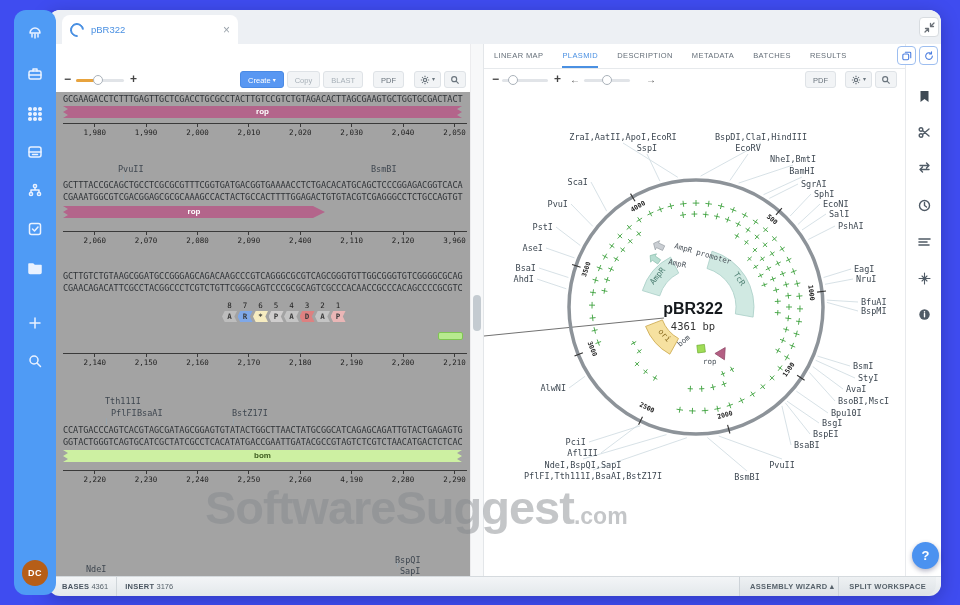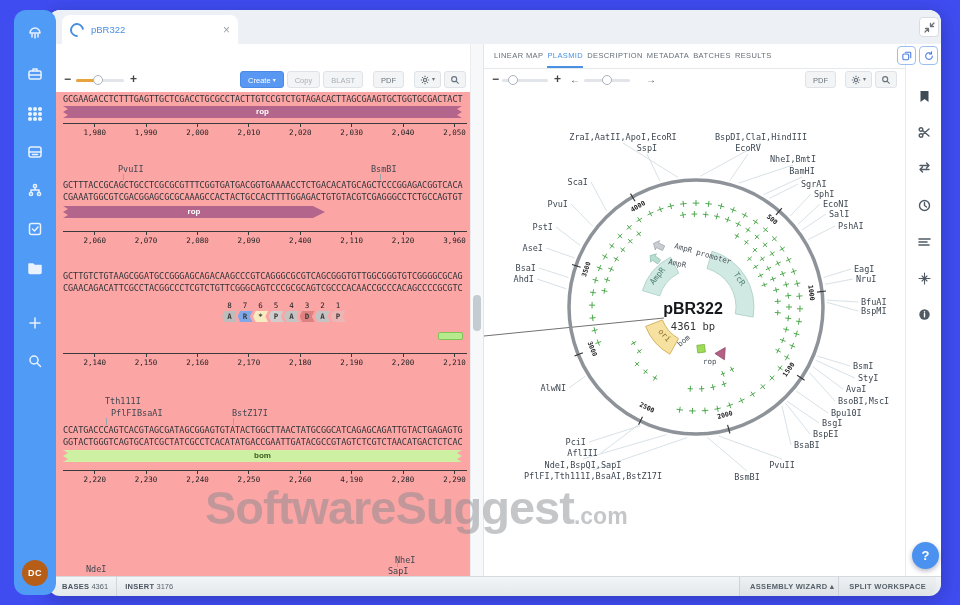--- a/index.html
+++ b/index.html
@@ -37,21 +37,21 @@
   .slider-thumb{position:absolute;top:-4px;width:10px;height:10px;background:#fff;border:1.5px solid #aab2ba;
                 border-radius:50%;box-sizing:border-box;cursor:pointer;}
   .tb-right{position:absolute;right:4px;top:3px;display:flex;gap:3px;align-items:center;}
   .btn{height:17px;line-height:17px;font-size:7.5px;border-radius:3px;padding:0 7px;cursor:pointer;
        background:#f2f4f6;color:#6a747d;border:1px solid #dfe3e7;box-sizing:border-box;}
   .btn.primary{background:#5897f2;border-color:#4a8ae4;color:#fff;}
   .btn.muted{color:#a7b0b8;}
   .btn.icon-btn{padding:0 5px;display:flex;align-items:center;gap:2px;}
   .btn svg{stroke:#6a747d;fill:none;stroke-width:1.4;}
   .caret{font-size:6px;vertical-align:1px;}
-  .seq-content{position:absolute;left:0;top:48px;width:414px;height:484px;overflow:hidden;background:#fca5a5;cursor:text;}
+  .seq-content{position:absolute;left:0;top:48px;width:414px;height:484px;overflow:hidden;background:#a3a3a3;cursor:text;}
   .seqline{position:absolute;left:7px;font-family:"DejaVu Sans Mono",monospace;font-size:8.5px;letter-spacing:-0.06px;
            color:#2f3337;white-space:nowrap;}
   .feat-bar{position:absolute;height:12px;font-size:8px;font-weight:bold;text-align:center;line-height:12px;}
   .feat-rop{background:#b3658b;color:#fff;}
   .feat-bom{background:#cdf0a2;color:#3c5a1e;}
   .zig-both{clip-path:polygon(0 0,399px 0,394px 3px,399px 6px,394px 9px,399px 12px,0 12px,5px 9px,0 6px,5px 3px);}
   .zig-arrow{clip-path:polygon(0 0,250px 0,262px 6px,250px 12px,0 12px,5px 9px,0 6px,5px 3px);}
   .axis{position:absolute;left:7px;width:404px;}
   .axis-line{height:1px;background:#3a3a3a;}
   .axis-labels{display:grid;grid-template-columns:repeat(8,51.4px);padding-left:6px;}
@@ -64,21 +64,21 @@
   .aa-cell{width:15px;height:11px;text-align:center;line-height:11px;font-size:7.5px;font-weight:bold;color:#3a3a3a;
            font-family:"DejaVu Sans Mono",monospace;
            clip-path:polygon(0 50%,18% 0,100% 0,82% 50%,100% 100%,18% 100%);cursor:pointer;}
   .green-stub{position:absolute;width:25px;height:8px;background:#b7ea8e;border:1px solid #7fc553;border-radius:2px;box-sizing:border-box;}
   
   .vscroll{position:absolute;left:422px;top:34px;width:13px;height:532px;background:#f7f8f9;border-left:1px solid #ececee;box-sizing:border-box;}
   .vscroll-thumb{position:absolute;left:2px;top:251px;width:8px;height:36px;background:#c4cbd1;border-radius:4px;cursor:grab;}
   
   .map-panel{position:absolute;left:435px;top:34px;width:422px;height:532px;background:#fff;border-left:1px solid #e3e6e9;box-sizing:border-box;}
   .map-tabs{position:absolute;left:0;top:0;right:0;height:24px;border-bottom:1px solid #e6e9ec;display:flex;align-items:center;
-            padding-left:10px;gap:4px;}
+            padding-left:10px;gap:19px;}
   .map-tab{font-size:7.5px;letter-spacing:.4px;color:#646e78;cursor:pointer;height:24px;line-height:24px;}
   .map-tab.active{color:#4a90e2;border-bottom:2px solid #4a90e2;box-sizing:border-box;}
   .map-toolbar{position:absolute;left:0;top:24px;right:0;height:24px;}
   .tb-arrow{position:absolute;top:5px;font-size:10px;color:#555;cursor:pointer;line-height:14px;}
   .map-canvas{position:absolute;left:0;top:48px;width:422px;height:484px;overflow:hidden;cursor:grab;}
   svg text{font-family:"DejaVu Sans Mono",monospace;}
   
   .rail{position:absolute;left:857px;top:34px;width:36px;height:532px;border-left:1px solid #e8eaed;box-sizing:border-box;background:#fff;}
   .rail-icon{position:absolute;left:0;width:36px;height:20px;display:flex;align-items:center;justify-content:center;cursor:pointer;}
   .rail-icon svg{stroke:#505b66;fill:none;stroke-width:1.4;stroke-linecap:round;stroke-linejoin:round;}
@@ -309,23 +309,23 @@
             <span>2,230</span>
             <span>2,240</span>
             <span>2,250</span>
             <span>2,260</span>
             <span>4,190</span>
             <span>2,280</span>
             <span>2,290</span>
           </div>
       </div>
 
-      <div class="enz" style="top:463px;left:339px">NheI</div>
+      <div class="enz" style="top:463px;left:339px">BspQI</div>
       <div class="tickline" style="top:470px;left:341px;height:5px"></div>
-      <div class="enz" style="top:474px;left:332px">SapI</div>
+      <div class="enz" style="top:474px;left:344px">SapI</div>
       <div class="enz" style="top:472px;left:30px">NdeI</div>
     </div>
   </div>
 
   <div class="vscroll">
     <div class="vscroll-thumb"></div>
   </div>
 
   <div class="map-panel">
     <div class="map-tabs">

